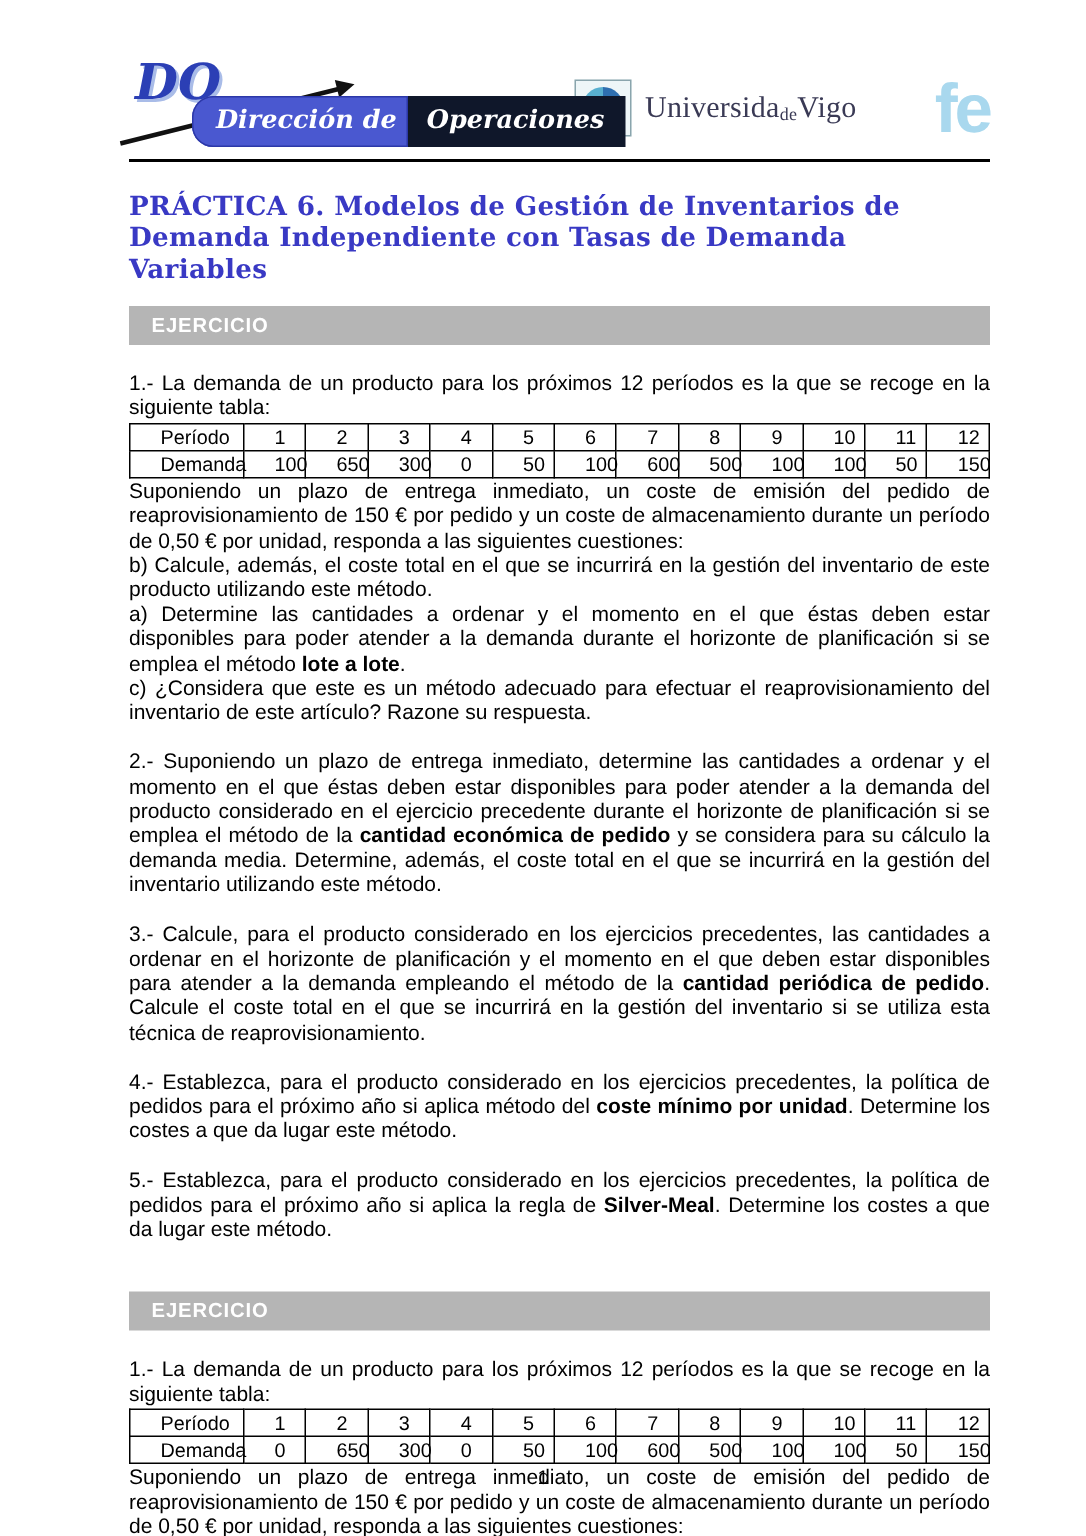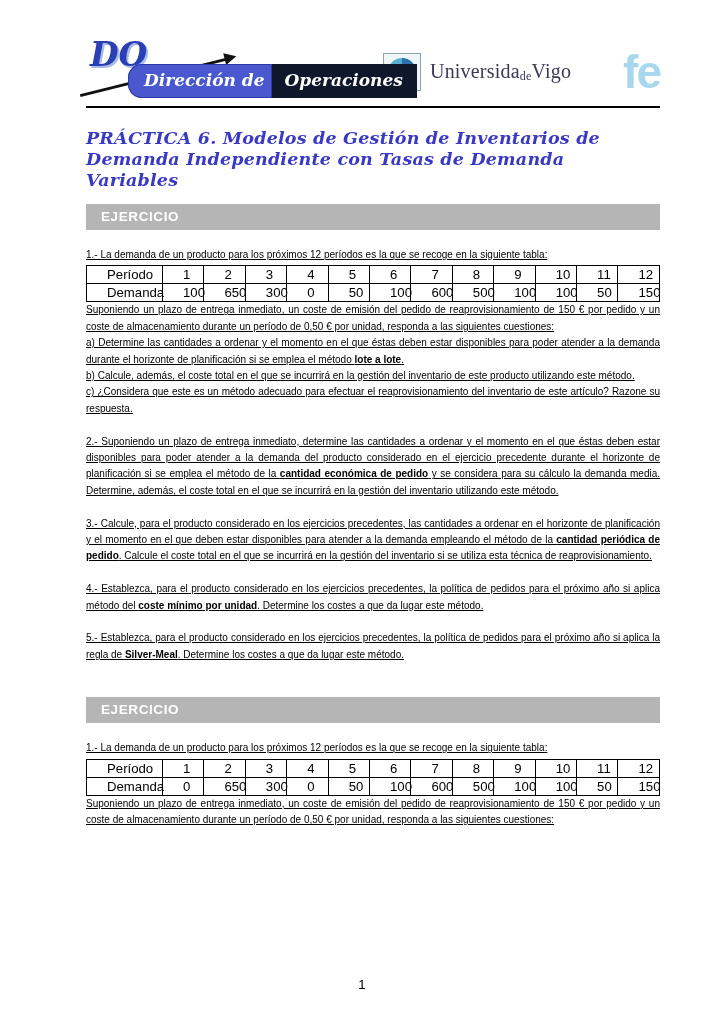--- a/index.html
+++ b/index.html
@@ -51,34 +51,34 @@
   .seal-circle::after { content:""; position:absolute; inset:6px; border-radius:50%; background:#eef6f8; }
   .uni-word { font-family:"Liberation Serif", serif; color:#3a3a55; font-size:20px; letter-spacing:0.2px; white-space:nowrap; }
   .uni-word .de { font-size:12px; vertical-align:-2px; }
   .fe-mark { font-family:"Liberation Sans", sans-serif; font-weight:bold; font-size:46px; line-height:1;
     color:#a9d8ee; margin-left:24px; letter-spacing:-2px; }
   .header-rule { border-bottom:2.5px solid #000; margin-top:4px; }
 
   
   .doc-title {
     margin-top:20px;
-    font-family:"DejaVu Serif", serif; font-style:italic; font-weight:bold;
+    font-family:"DejaVu Serif", serif; font-weight:bold;
     color:#3939c4; font-size:17.5px; line-height:21px; letter-spacing:0.2px;
   }
 
   
   .banner {
     margin-top:13px;
     background:#b5b5b5; color:#ffffff;
     font-weight:bold; font-size:13.5px; letter-spacing:0.6px;
     padding:5px 0 6px 15px;
   }
 
   
-  .para { font-size:10px; line-height:16.4px; text-align:justify;text-decoration:underline; }
+  .para { font-size:14px; line-height:16.4px; text-align:justify; }
   .mt-line { margin-top:16.4px; }
   .mt-intro { margin-top:17px; }
   b.term { font-weight:bold; }
 
   
   table.demand { width:100%; border-collapse:collapse; table-layout:fixed; margin-top:2px; }
   table.demand th, table.demand td {
     border:1px solid #000; font-size:13.2px; padding:1px 20px; height:18px;
     font-weight:normal;
   }
@@ -156,22 +156,22 @@
       <td class="val">100</td>
       <td class="val">100</td>
       <td class="val">50</td>
       <td class="val">150</td>
     </tr>
   </tbody>
     </table>
 
   <p class="para">Suponiendo un plazo de entrega inmediato, un coste de emisión del pedido de reaprovisionamiento de 150 € por pedido y un coste de almacenamiento durante un período de 0,50 € por unidad, responda a las siguientes cuestiones:</p>
 
+  <p class="para">b) Calcule, además, el coste total en el que se incurrirá en la gestión del inventario de este producto utilizando este método.</p>
   <p class="para"><span>a) Determine las cantidades a ordenar y el momento en el que éstas deben estar disponibles para poder atender a la demanda durante el horizonte de planificación si se emplea el método </span><b class="term">lote a lote</b><span>.</span></p>
-  <p class="para">b) Calcule, además, el coste total en el que se incurrirá en la gestión del inventario de este producto utilizando este método.</p>
   <p class="para">c) ¿Considera que este es un método adecuado para efectuar el reaprovisionamiento del inventario de este artículo? Razone su respuesta.</p>
 
   <p class="para mt-line"><span>2.- Suponiendo un plazo de entrega inmediato, determine las cantidades a ordenar y el momento en el que éstas deben estar disponibles para poder atender a la demanda del producto considerado en el ejercicio precedente durante el horizonte de planificación si se emplea el método de la </span><b class="term">cantidad económica de pedido</b><span> y se considera para su cálculo la demanda media. Determine, además, el coste total en el que se incurrirá en la gestión del inventario utilizando este método.</span></p>
 
   <p class="para mt-line"><span>3.- Calcule, para el producto considerado en los ejercicios precedentes, las cantidades a ordenar en el horizonte de planificación y el momento en el que deben estar disponibles para atender a la demanda empleando el método de la </span><b class="term">cantidad periódica de pedido</b><span>. Calcule el coste total en el que se incurrirá en la gestión del inventario si se utiliza esta técnica de reaprovisionamiento.</span></p>
 
   <p class="para mt-line"><span>4.- Establezca, para el producto considerado en los ejercicios precedentes, la política de pedidos para el próximo año si aplica método del </span><b class="term">coste mínimo por unidad</b><span>. Determine los costes a que da lugar este método.</span></p>
 
   <p class="para mt-line"><span>5.- Establezca, para el producto considerado en los ejercicios precedentes, la política de pedidos para el próximo año si aplica la regla de </span><b class="term">Silver-Meal</b><span>. Determine los costes a que da lugar este método.</span></p>
 

